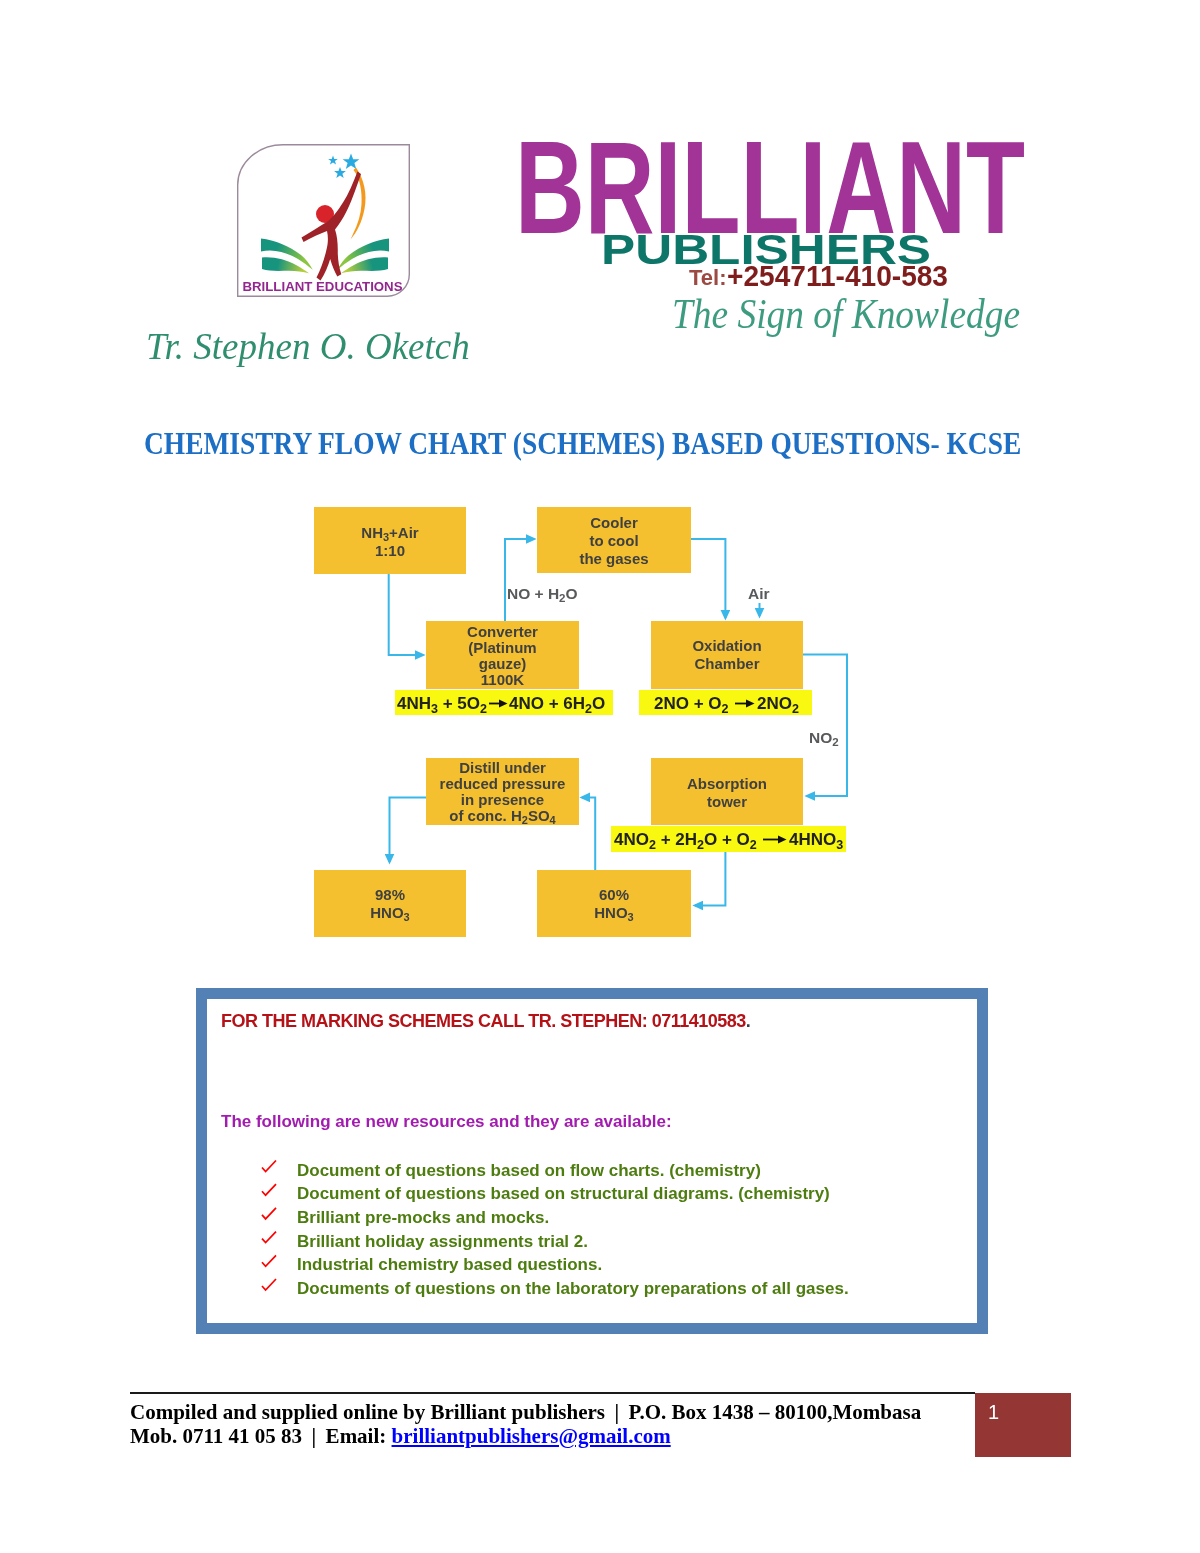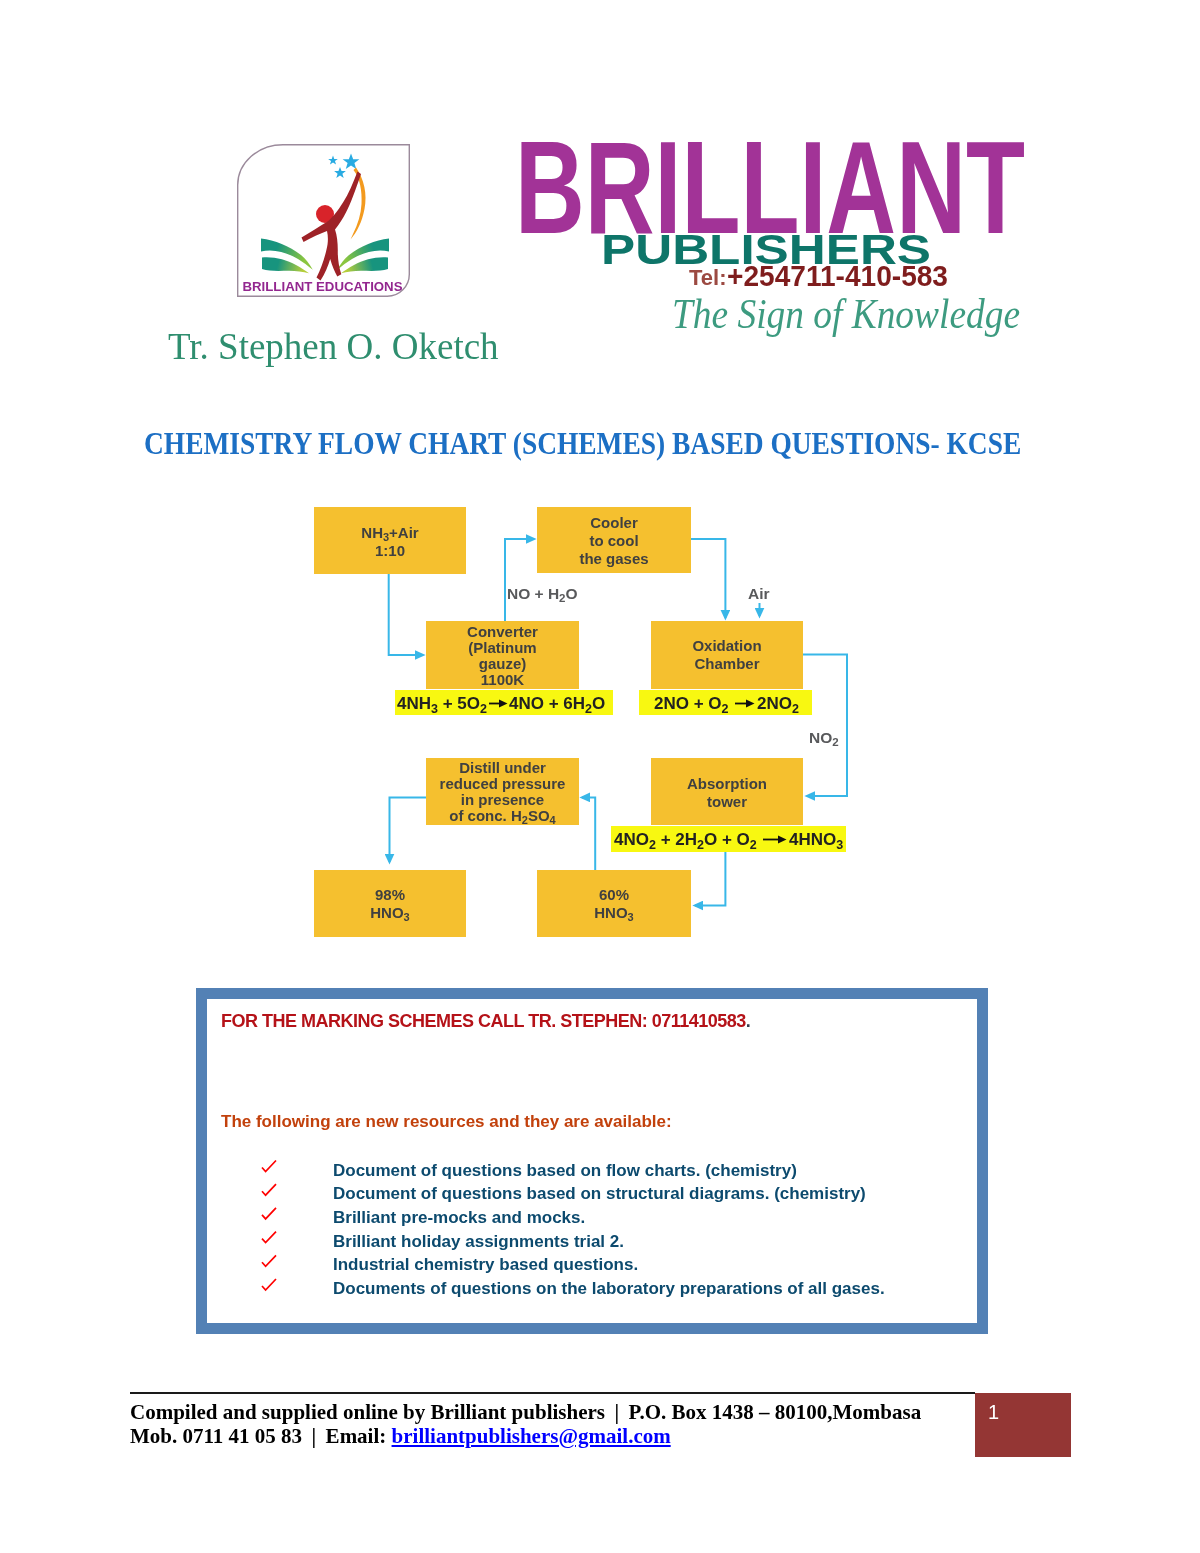--- a/index.html
+++ b/index.html
@@ -44,21 +44,21 @@
 
 <svg class="abs" style="left:500px;top:130px;" width="560" height="220" viewBox="0 0 560 220">
   <text x="15" y="102.5" font-size="131" font-weight="bold" fill="#a23397" textLength="510" lengthAdjust="spacingAndGlyphs">BRILLIANT</text>
   <text x="101" y="134" font-size="42" font-weight="bold" fill="#0e7569" textLength="330" lengthAdjust="spacingAndGlyphs">PUBLISHERS</text>
   <text x="189" y="154.5" font-size="22" font-weight="bold" fill="#9c4a42">Tel:</text>
   <text x="227" y="155.5" font-size="29.5" font-weight="bold" fill="#7f1d1d" textLength="221" lengthAdjust="spacingAndGlyphs">+254711-410-583</text>
   <text x="172" y="198" font-size="42" font-style="italic" fill="#3d9b80" font-family="Liberation Serif, serif" textLength="348" lengthAdjust="spacingAndGlyphs">The Sign of Knowledge</text>
 </svg>
 
 <div class="abs" style="left:146px;top:325px;width:400px;font-family:'Liberation Serif',serif;
-     font-size:37px;color:#2f8e6f;margin-left:22px;">Tr. Stephen O. Oketch</div>
+     font-style:italic;font-size:37px;color:#2f8e6f;">Tr. Stephen O. Oketch</div>
 
 <div class="abs" style="left:144px;top:426px;font-family:'Liberation Serif',serif;
      font-weight:bold;font-size:31.5px;color:#1c6fc4;transform:scaleX(0.871);transform-origin:left top;white-space:nowrap;">CHEMISTRY FLOW CHART (SCHEMES) BASED QUESTIONS- KCSE</div>
 
 <svg class="abs" style="left:0;top:0;" width="1200" height="1000" viewBox="0 0 1200 1000">
   <defs>
     <marker id="ah" markerWidth="5.5" markerHeight="5" refX="4.2" refY="2.5" orient="auto">
       <path d="M0,0 L5.5,2.5 L0,5 Z" fill="#38b7e8"></path>
     </marker>
   </defs>
@@ -132,32 +132,32 @@
       <path d="M499,699.6 L507.5,703.5 L499,707.4 Z" stroke="none"></path>
     <path d="M735,703.5 H747" fill="none"></path>
       <path d="M746,699.6 L754.5,703.5 L746,707.4 Z" stroke="none"></path>
     <path d="M763,839.5 H779" fill="none"></path>
       <path d="M778,835.6 L786.5,839.5 L778,843.4 Z" stroke="none"></path>
   </g>
 </svg>
 
 <div class="abs" style="left:195.5px;top:987.5px;width:770px;height:324px;border:11px solid #5381b5;background:#fff;"></div>
 <div class="abs" style="left:221px;top:1011px;font-weight:bold;font-size:18px;letter-spacing:-0.5px;color:#b51218;white-space:nowrap;">FOR THE MARKING SCHEMES CALL TR. STEPHEN: 0711410583<span style="color:#333f50;">.</span></div>
-<div class="abs" style="left:221px;top:1112px;font-weight:bold;font-size:17px;color:#c2410c;white-space:nowrap;">The following are new resources and they are available:</div>
+<div class="abs" style="left:221px;top:1112px;font-weight:bold;font-size:17px;color:#a21caf;white-space:nowrap;">The following are new resources and they are available:</div>
 <svg class="abs" style="left:261px;top:1158.5px;" width="20" height="144" viewBox="0 0 20 144">
   <g stroke="#ff0000" stroke-width="1.7" fill="none">
     <path d="M1,8.5 L4.6,12.5 L15,1.5"></path>
     <path d="M1,32.2 L4.6,36.2 L15,25.2"></path>
     <path d="M1,55.9 L4.6,59.9 L15,48.9"></path>
     <path d="M1,79.6 L4.6,83.6 L15,72.6"></path>
     <path d="M1,103.3 L4.6,107.3 L15,96.3"></path>
     <path d="M1,127 L4.6,131 L15,120"></path>
   </g>
 </svg>
-<div class="abs" style="left:297px;top:1158.5px;font-weight:bold;font-size:17px;color:#0c4a6e;line-height:23.7px;white-space:nowrap;margin-left:36px;">
+<div class="abs" style="left:297px;top:1158.5px;font-weight:bold;font-size:17px;color:#4d7c0f;line-height:23.7px;white-space:nowrap;">
   Document of questions based on flow charts. (chemistry)<br>
   Document of questions based on structural diagrams. (chemistry)<br>
   Brilliant pre-mocks and mocks.<br>
   Brilliant holiday assignments trial 2.<br>
   Industrial chemistry based questions.<br>
   Documents of questions on the laboratory preparations of all gases.
 </div>
 
 <div class="abs" style="left:130px;top:1392px;width:845px;border-top:2px solid #1a1a1a;"></div>
 <div class="abs" style="left:975px;top:1393px;width:96px;height:64px;background:#943634;">

